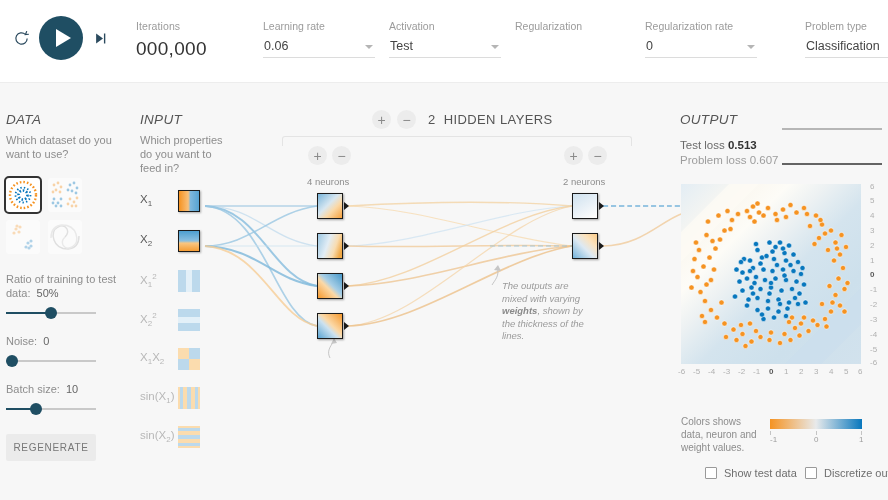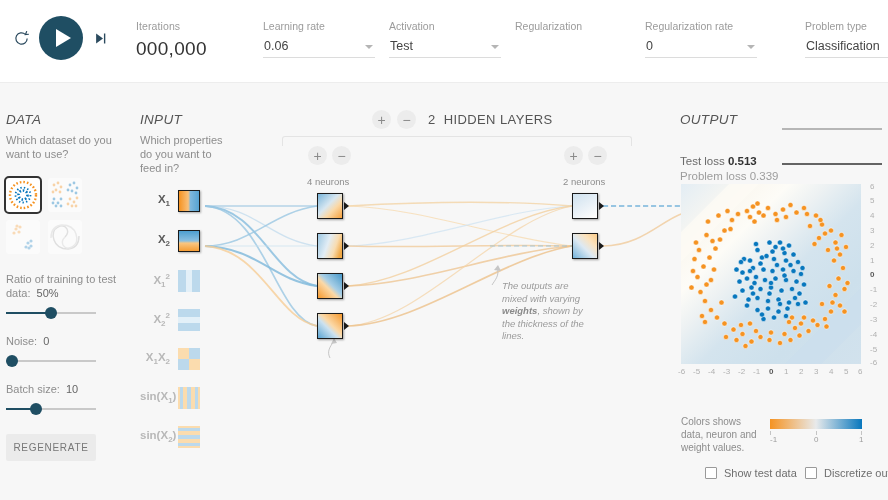--- a/index.html
+++ b/index.html
@@ -81,23 +81,22 @@
   .regen-btn {
     margin-top: 18px; width: 90px; height: 27px; background: #ebebeb; border: none;
     font-size: 10px; color: #777; letter-spacing: .7px; cursor: pointer; border-radius: 2px;
   }
 
   
   .input-col { position: absolute; left: 140px; top: 112px; width: 90px; }
   .feat-list { position: absolute; left: 140px; top: 190px; }
   .feat-row { position: absolute; display: flex; align-items: center; }
   .feat-lbl {
-    width: 30px; text-align: right; font-size: 11.5px; color: #5b5b5b; margin-right: 8px;
+    width: 30px; font-size: 11.5px; color: #5b5b5b; margin-right: 8px;
     white-space: nowrap;
-    font-weight: bold;
   }
   .feat-lbl.dim { color: #b8b8b8; }
   .feat-lbl sup { font-size: 8px; vertical-align: super; }
   .feat-lbl sub { font-size: 8px; vertical-align: sub; }
   .feat-node {
     width: 22px; height: 22px; position: relative; cursor: pointer; overflow: hidden;
   }
   .feat-node.active { border: 1.5px solid #1a1a1a; box-shadow: 1px 1px 2px rgba(0,0,0,.3); }
 
   
@@ -580,28 +579,28 @@
       </svg>
   </div>
   <div class="out-nub" style="left:599px;top:242px"></div>
 
   <div class="callout" style="left:502px;top:280px;width:82px">
     The outputs are mixed with varying <b>weights</b>, shown by the thickness of the lines.
   </div>
 
   <div class="out-col">
     <div class="section-title">OUTPUT</div>
-    <div style="margin-top:28px">
+    <div style="margin-top:12px">
       <div class="loss-line">
         <span>Test loss</span>
         <b>0.513</b>
       </div>
       <div class="loss-line train">
         <span>Problem loss</span>
-        <b>0.339</b>
+        <b>0.607</b>
       </div>
     </div>
   </div>
 
   <svg class="spark" style="left:782px;top:126px" width="100" height="42">
     <line x1="0" y1="3" x2="100" y2="3" stroke="#777" stroke-width="1.1"></line>
     <line x1="0" y1="38" x2="100" y2="38" stroke="#333" stroke-width="1.4"></line>
   </svg>
 
   <div class="heatmap">

